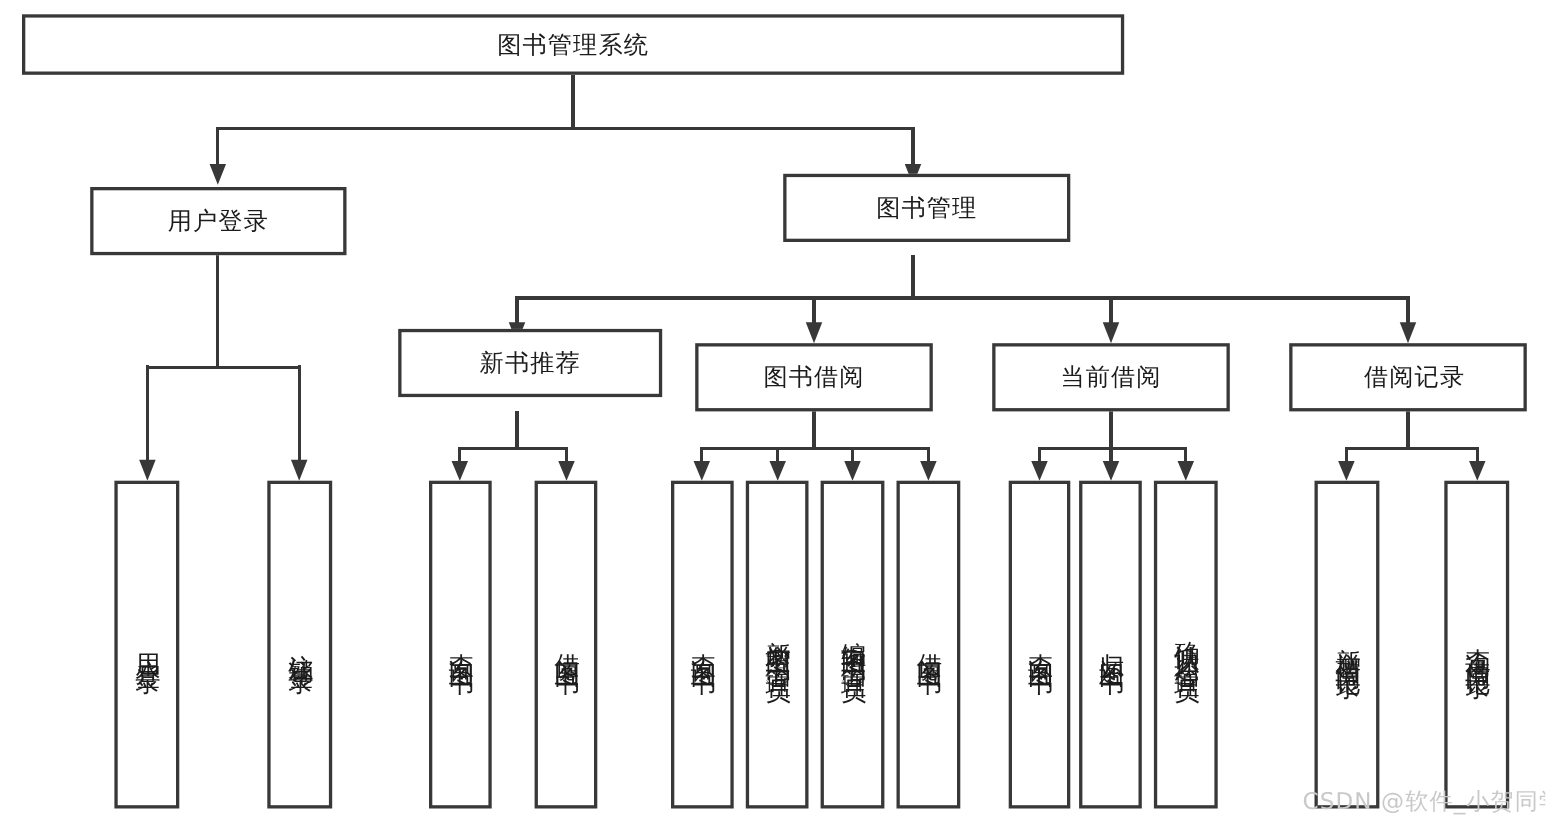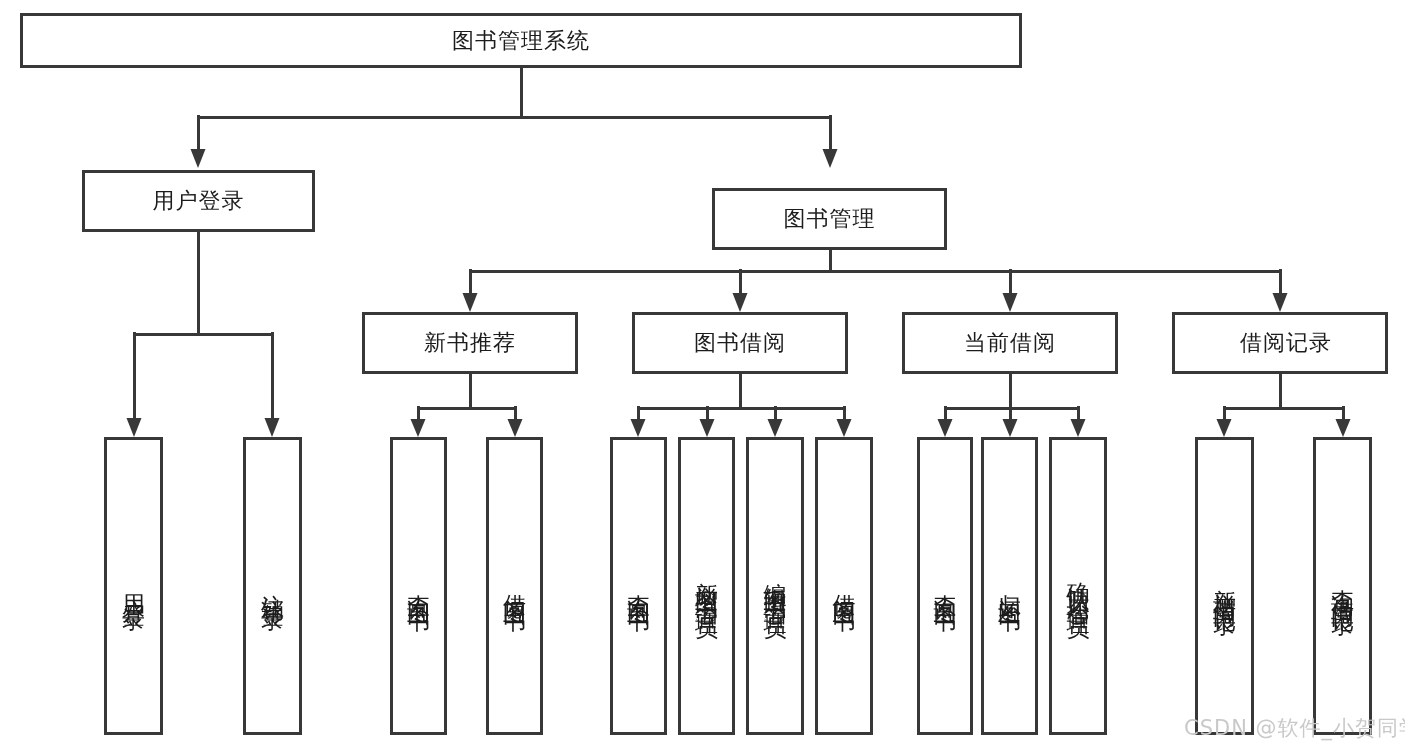--- a/index.html
+++ b/index.html
@@ -123,23 +123,23 @@
       <line x1="1224" y1="406" x2="1224" y2="420"></line>
       <polygon points="1216.5,419 1231.5,419 1224,437" shape-rendering="auto"></polygon>
       <line x1="1343" y1="406" x2="1343" y2="420"></line>
       <polygon points="1335.5,419 1350.5,419 1343,437" shape-rendering="auto"></polygon>
     </g>
   </svg>
 
   <div class="node hbox" style="left:20px; top:13px; width:1002px; height:55px;">图书管理系统</div>
 
   <div class="node hbox" style="left:82px; top:170px; width:233px; height:62px;">用户登录</div>
-  <div class="node hbox" style="left:712px; top:188px; width:235px; height:62px;">图书管理</div>
+  <div class="node hbox" style="left:712px; top:158px; width:261px; height:62px;">图书管理</div>
 
-  <div class="node hbox" style="left:362px; top:312px; width:216px; height:62px;">新书推荐</div>
+  <div class="node hbox" style="left:362px; top:299px; width:240px; height:62px;">新书推荐</div>
   <div class="node hbox" style="left:902px; top:312px; width:216px; height:62px;">当前借阅</div>
   <div class="node hbox" style="left:632px; top:312px; width:216px; height:62px;">图书借阅</div>
   <div class="node hbox" style="left:1172px; top:312px; width:216px; height:62px;padding-left:12px;">借阅记录</div>
 
   <div class="node vbox" style="left:104px; top:437px; width:59px; height:298px;">用户登录</div>
   <div class="node vbox" style="left:243px; top:437px; width:59px; height:298px;">注销登录</div>
 
   <div class="node vbox" style="left:390px; top:437px; width:57px; height:298px;">查询图书</div>
   <div class="node vbox" style="left:486px; top:437px; width:57px; height:298px;">借阅图书</div>
 

